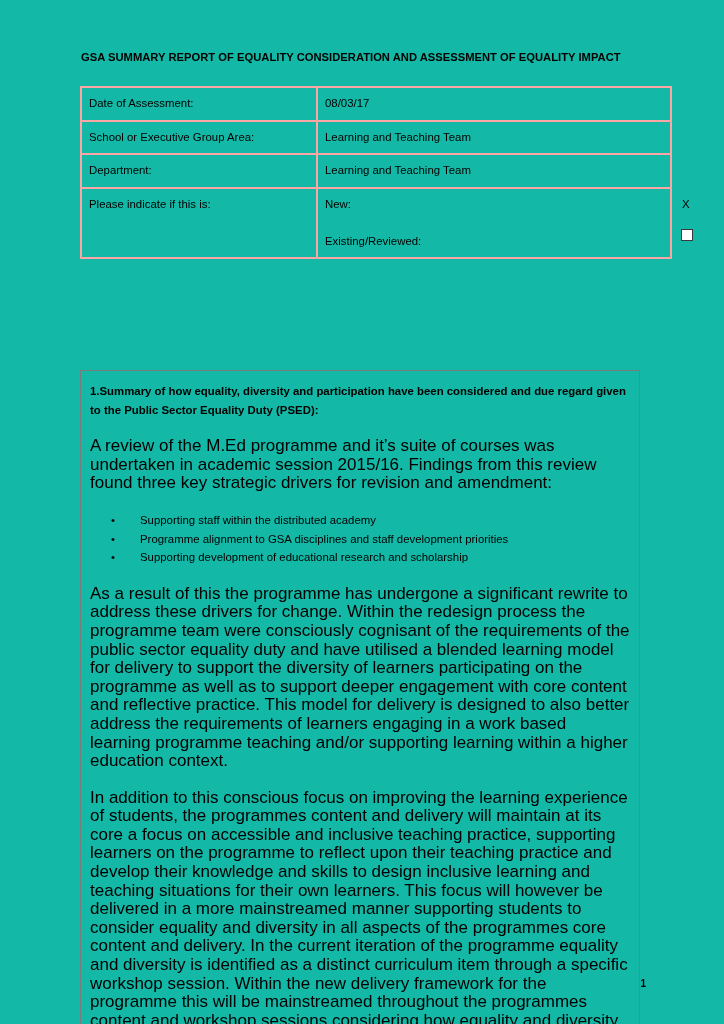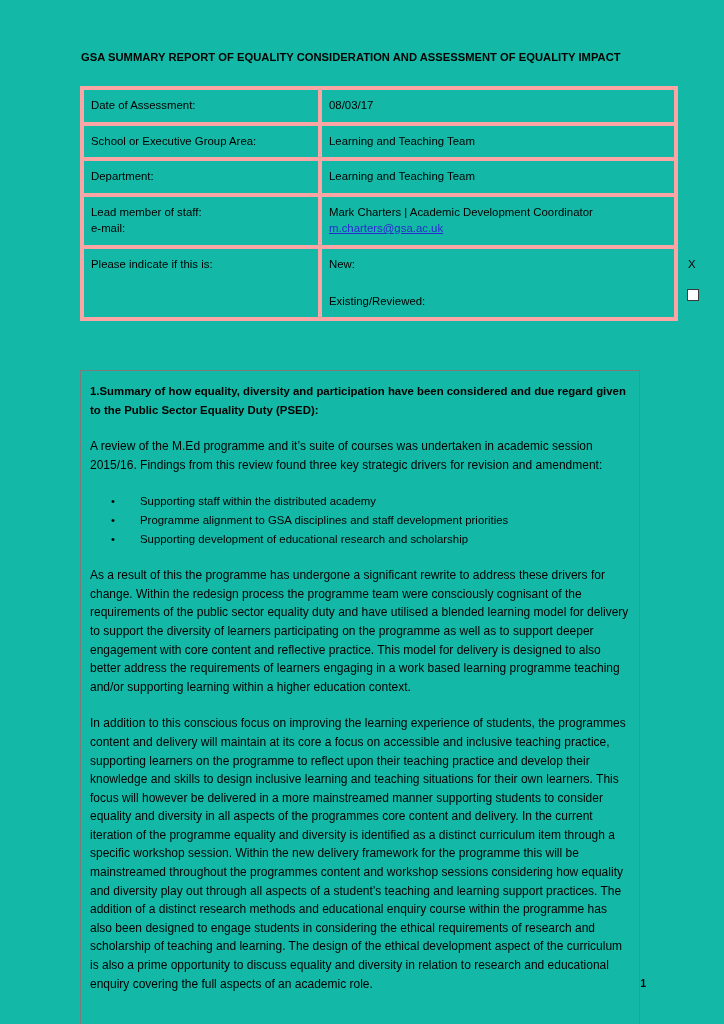--- a/index.html
+++ b/index.html
@@ -39,21 +39,21 @@
     position: absolute;
     left: 80px;
     top: 86px;
     width: 560px;
     border-collapse: collapse;
     table-layout: fixed;
     font-size: 11.4px;
     line-height: 16.5px;
   }
   .info-table td {
-    border: 4px solid #fca5a5;
+    border: 2px solid #fca5a5;
     padding: 7px 6px 8px 7px;
     vertical-align: top;
   }
   .info-table td.label { width: 221px; }
   .info-table td.value { width: 339px; }
   .cell-lines div { white-space: pre-wrap; }
   a.email {
     color: #2a2ad0;
     text-decoration: underline;
   }
@@ -97,21 +97,21 @@
   .body-inner {
     padding: 11px 9px 0 9px;
   }
   .sec-head {
     font-size: 11.4px;
     font-weight: bold;
     line-height: 18.6px;
     margin: 0 0 18px 0;
   }
   .para {
-    font-size: 12px;
+    font-size: 17px;
     line-height: 18.6px;
     margin: 0 0 18px 0;
   }
   .bullets {
     margin: 0 0 18px 0;
     padding: 0;
     list-style: none;
   }
   .bullets li {
     font-size: 11.4px;
@@ -150,30 +150,20 @@
       </tr>
       <tr>
         <td class="label">School or Executive Group Area:</td>
         <td class="value">Learning and Teaching Team</td>
       </tr>
       <tr>
         <td class="label">Department:</td>
         <td class="value">Learning and Teaching Team</td>
       </tr>
       <tr>
-        <td class="label cell-lines">
-          <div>Lead member of staff:</div>
-          <div>e-mail:</div>
-        </td>
-        <td class="value cell-lines">
-          <div>Mark Charters | Academic Development Coordinator</div>
-          <div><a class="email" href="#">m.charters@gsa.ac.uk</a></div>
-        </td>
-      </tr>
-      <tr>
         <td class="indicate-label">Please indicate if this is:</td>
         <td class="indicate-mid">
           <div class="opt-row-1">New:</div>
           <div class="opt-row-2">Existing/Reviewed:</div>
         </td>
         <td class="indicate-box">
           <div class="mark-x">X</div>
           <div class="checkbox"></div>
         </td>
       </tr>

